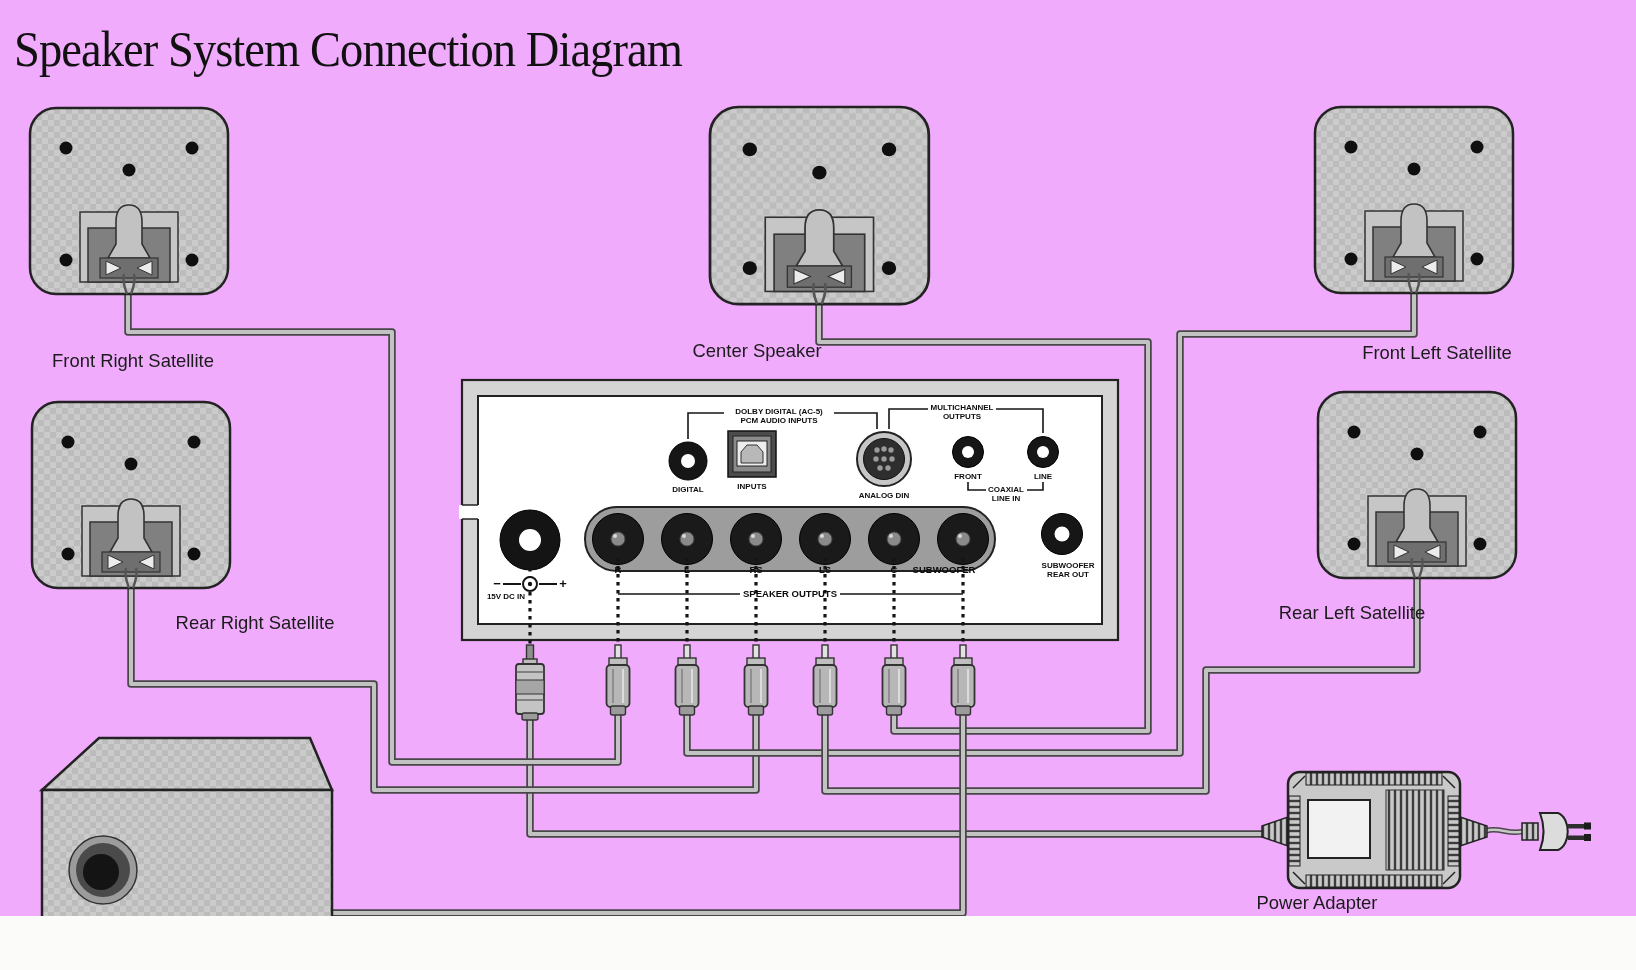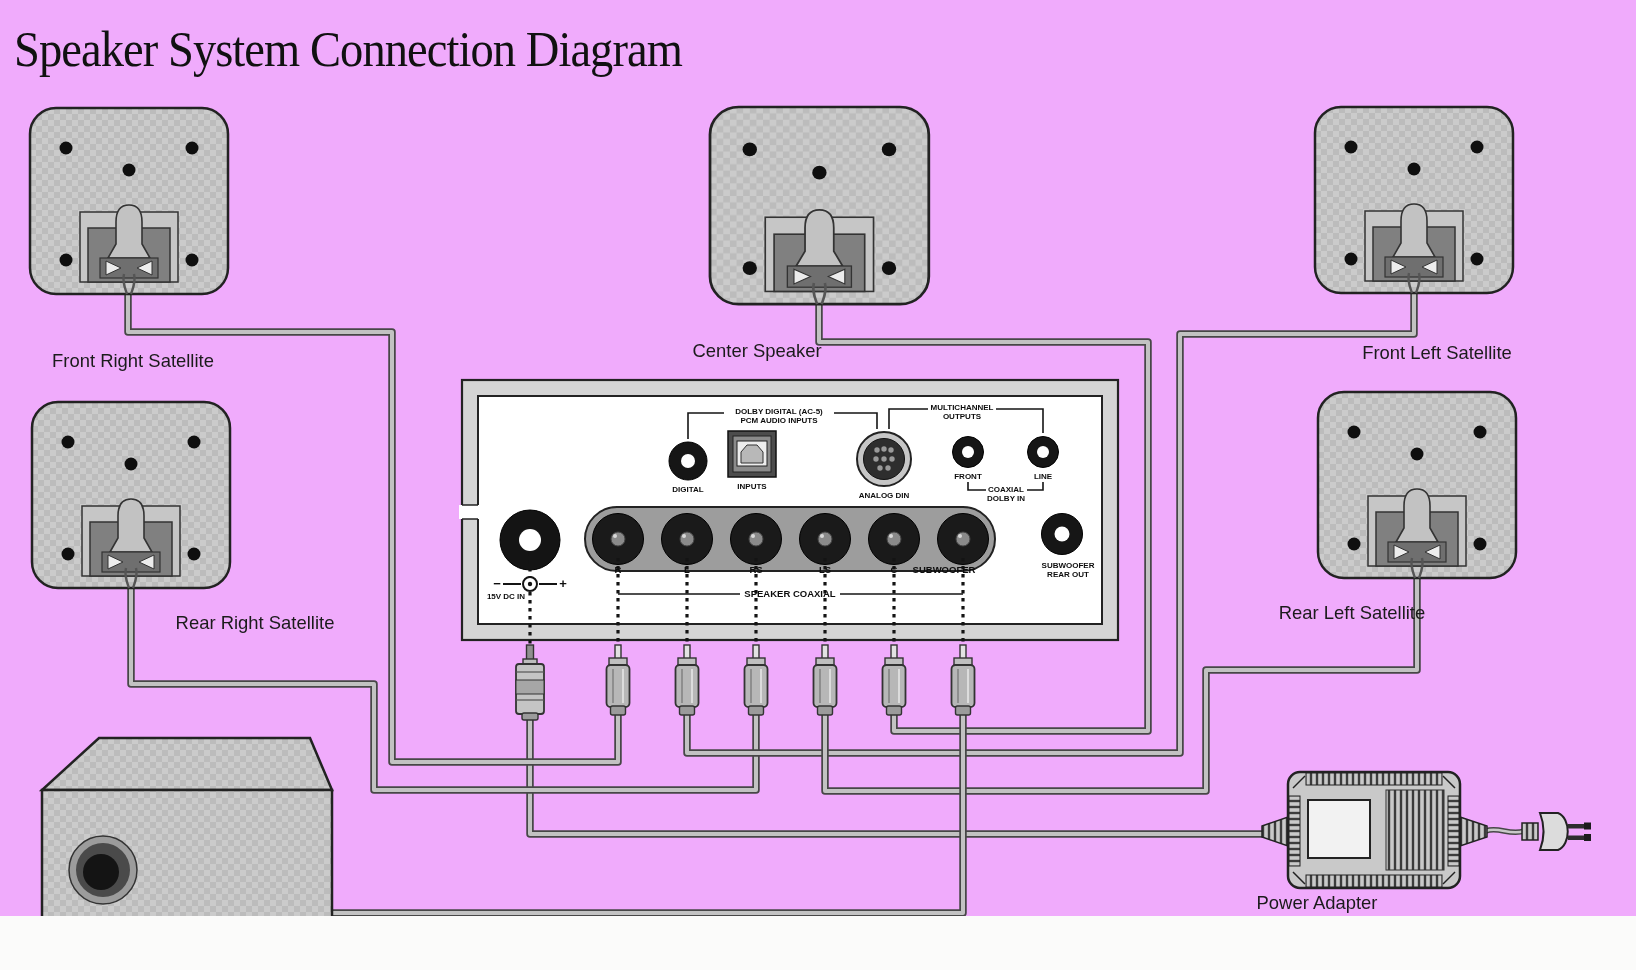--- a/index.html
+++ b/index.html
@@ -284,28 +284,28 @@
 <div class="txt pl" style="left:779px;top:408px">DOLBY DIGITAL (AC-5)</div>
 <div class="txt pl" style="left:779px;top:417px">PCM AUDIO INPUTS</div>
 <div class="txt pl" style="left:688px;top:486px">DIGITAL</div>
 <div class="txt pl" style="left:752px;top:483px">INPUTS</div>
 <div class="txt pl" style="left:884px;top:492px">ANALOG DIN</div>
 <div class="txt pl" style="left:962px;top:404px">MULTICHANNEL</div>
 <div class="txt pl" style="left:962px;top:413px">OUTPUTS</div>
 <div class="txt pl" style="left:968px;top:473px">FRONT</div>
 <div class="txt pl" style="left:1043px;top:473px">LINE</div>
 <div class="txt pl" style="left:1006px;top:486px">COAXIAL</div>
-<div class="txt pl" style="left:1006px;top:495px">DOLBY IN</div>
+<div class="txt pl" style="left:1006px;top:495px">LINE IN</div>
 <div class="txt pl" style="left:506px;top:593px">15V DC IN</div>
 <div class="txt sym" style="left:497px;top:576px">−</div>
 <div class="txt sym" style="left:563px;top:576px">+</div>
 
 <div class="txt jl" style="left:618px;top:564px">R</div>
 <div class="txt jl" style="left:687px;top:564px">L</div>
 <div class="txt jl" style="left:756px;top:564px">RS</div>
 <div class="txt jl" style="left:825px;top:564px">LS</div>
 <div class="txt jl" style="left:894px;top:564px">C</div>
 <div class="txt jl" style="left:944px;top:564px">SUBWOOFER</div>
-<div class="txt jl" style="left:790px;top:588px">SPEAKER COAXIAL</div>
+<div class="txt jl" style="left:790px;top:588px">SPEAKER OUTPUTS</div>
 <div class="txt pl" style="left:1068px;top:562px">SUBWOOFER</div>
 <div class="txt pl" style="left:1068px;top:571px">REAR OUT</div>
 
 </div>
 
 </body></html>

